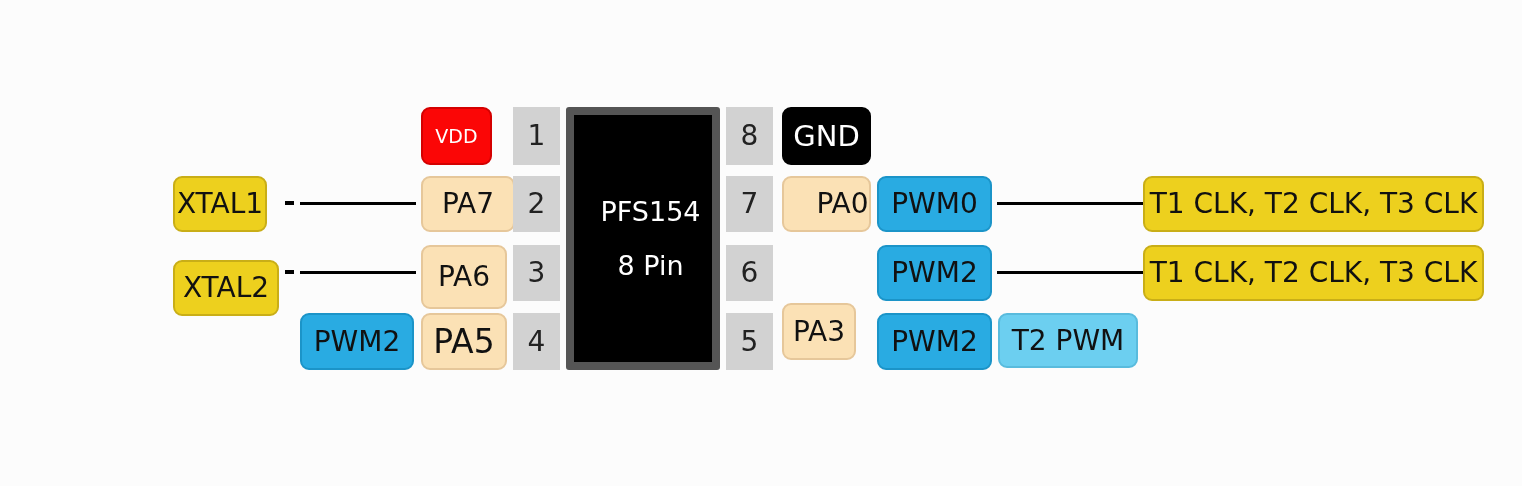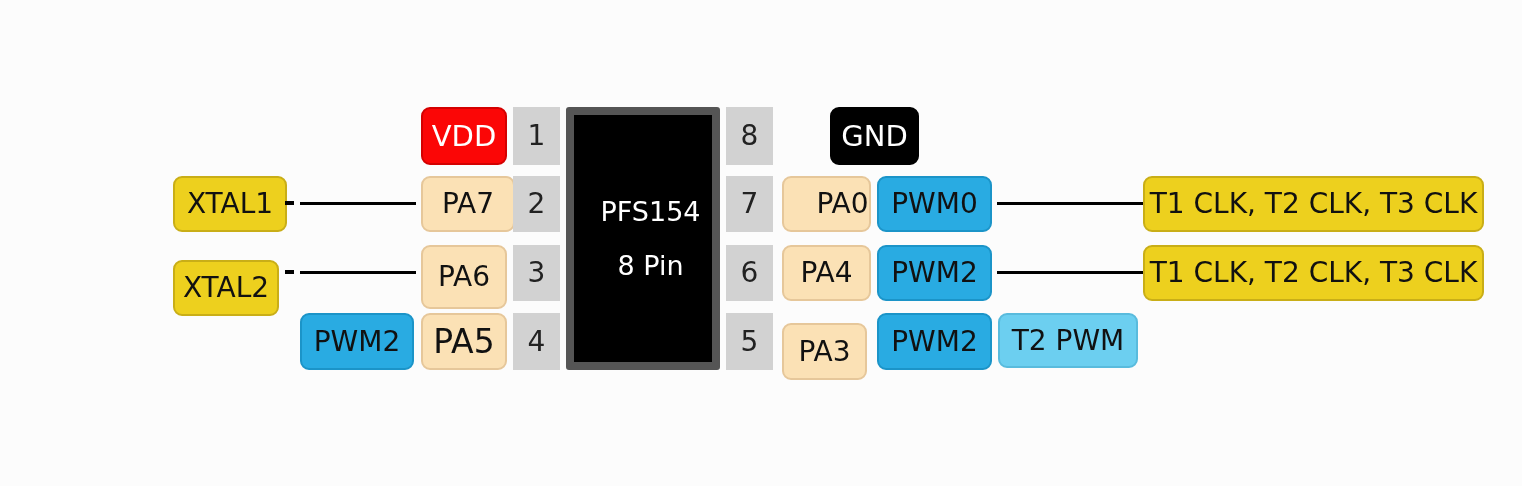--- a/index.html
+++ b/index.html
@@ -112,52 +112,51 @@
 </head>
 <body>
 
 <div id="pinout-canvas">
 
   <div class="chip" style="left:566px; top:107px; width:154px; height:263px;">
     <div class="chip-line chip-name">PFS154</div>
     <div class="chip-line chip-sub">8 Pin</div>
   </div>
 
-  <div class="box b-vdd" style="left:421px; top:107px; width:86px; height:58px; font-size:29px;">VDD</div>
+  <div class="box b-vdd" style="left:421px; top:107px; width:71px; height:58px; font-size:19px;">VDD</div>
   <div class="box b-pin" style="left:513px; top:107px; width:47px; height:58px; font-size:28px;">1</div>
 
-  <div class="box b-yellow" style="left:173px; top:176px; width:114px; height:56px; font-size:28px;">XTAL1</div>
+  <div class="box b-yellow" style="left:173px; top:176px; width:94px; height:56px; font-size:28px;">XTAL1</div>
   <div class="wire-stub" style="left:285px; top:201px; width:9px;"></div>
   <div class="wire" style="left:300px; top:202px; width:116px;"></div>
   <div class="box b-port" style="left:421px; top:176px; width:94px; height:56px; font-size:28px;">PA7</div>
   <div class="box b-pin" style="left:513px; top:176px; width:47px; height:56px; font-size:28px;">2</div>
 
   <div class="box b-yellow" style="left:173px; top:260px; width:106px; height:56px; font-size:28px;">XTAL2</div>
   <div class="wire-stub" style="left:285px; top:270px; width:9px;"></div>
   <div class="wire" style="left:300px; top:271px; width:116px;"></div>
   <div class="box b-port" style="left:421px; top:245px; width:86px; height:64px; font-size:28px;">PA6</div>
   <div class="box b-pin" style="left:513px; top:245px; width:47px; height:56px; font-size:28px;">3</div>
 
   <div class="box b-blue" style="left:300px; top:313px; width:114px; height:57px; font-size:28px;">PWM2</div>
   <div class="box b-port" style="left:421px; top:313px; width:86px; height:57px; font-size:33px;">PA5</div>
   <div class="box b-pin" style="left:513px; top:313px; width:47px; height:57px; font-size:28px;">4</div>
 
   <div class="box b-pin" style="left:726px; top:107px; width:47px; height:58px; font-size:28px;">8</div>
-  <div class="box b-gnd" style="left:782px; top:107px; width:89px; height:58px; font-size:29px;margin-left:48px;">GND</div>
+  <div class="box b-gnd" style="left:782px; top:107px; width:89px; height:58px; font-size:29px;">GND</div>
 
   <div class="box b-pin" style="left:726px; top:176px; width:47px; height:56px; font-size:28px;">7</div>
   <div class="box b-port" style="left:782px; top:176px; width:89px; height:56px; font-size:28px;padding-left:32px;">PA0</div>
   <div class="box b-blue" style="left:877px; top:176px; width:115px; height:56px; font-size:28px;">PWM0</div>
   <div class="wire" style="left:997px; top:202px; width:146px;"></div>
   <div class="box b-yellow" style="left:1143px; top:176px; width:341px; height:56px; font-size:28px;">T1 CLK, T2 CLK, T3 CLK</div>
 
   <div class="box b-pin" style="left:726px; top:245px; width:47px; height:56px; font-size:28px;">6</div>
-  <div class="box b-port" style="left:782px; top:245px; width:89px; height:56px; font-size:28px;">PA4</div>
   <div class="box b-blue" style="left:877px; top:245px; width:115px; height:56px; font-size:28px;">PWM2</div>
   <div class="wire" style="left:997px; top:271px; width:146px;"></div>
   <div class="box b-yellow" style="left:1143px; top:245px; width:341px; height:56px; font-size:28px;">T1 CLK, T2 CLK, T3 CLK</div>
 
   <div class="box b-pin" style="left:726px; top:313px; width:47px; height:57px; font-size:28px;">5</div>
-  <div class="box b-port" style="left:782px; top:323px; width:85px; height:57px; font-size:28px;">PA3</div>
+  <div class="box b-port" style="left:782px; top:303px; width:74px; height:57px; font-size:28px;">PA3</div>
   <div class="box b-blue" style="left:877px; top:313px; width:115px; height:57px; font-size:28px;">PWM2</div>
   <div class="box b-lightblue" style="left:998px; top:313px; width:140px; height:55px; font-size:28px;">T2 PWM</div>
 
 </div>
 
 </body></html>

